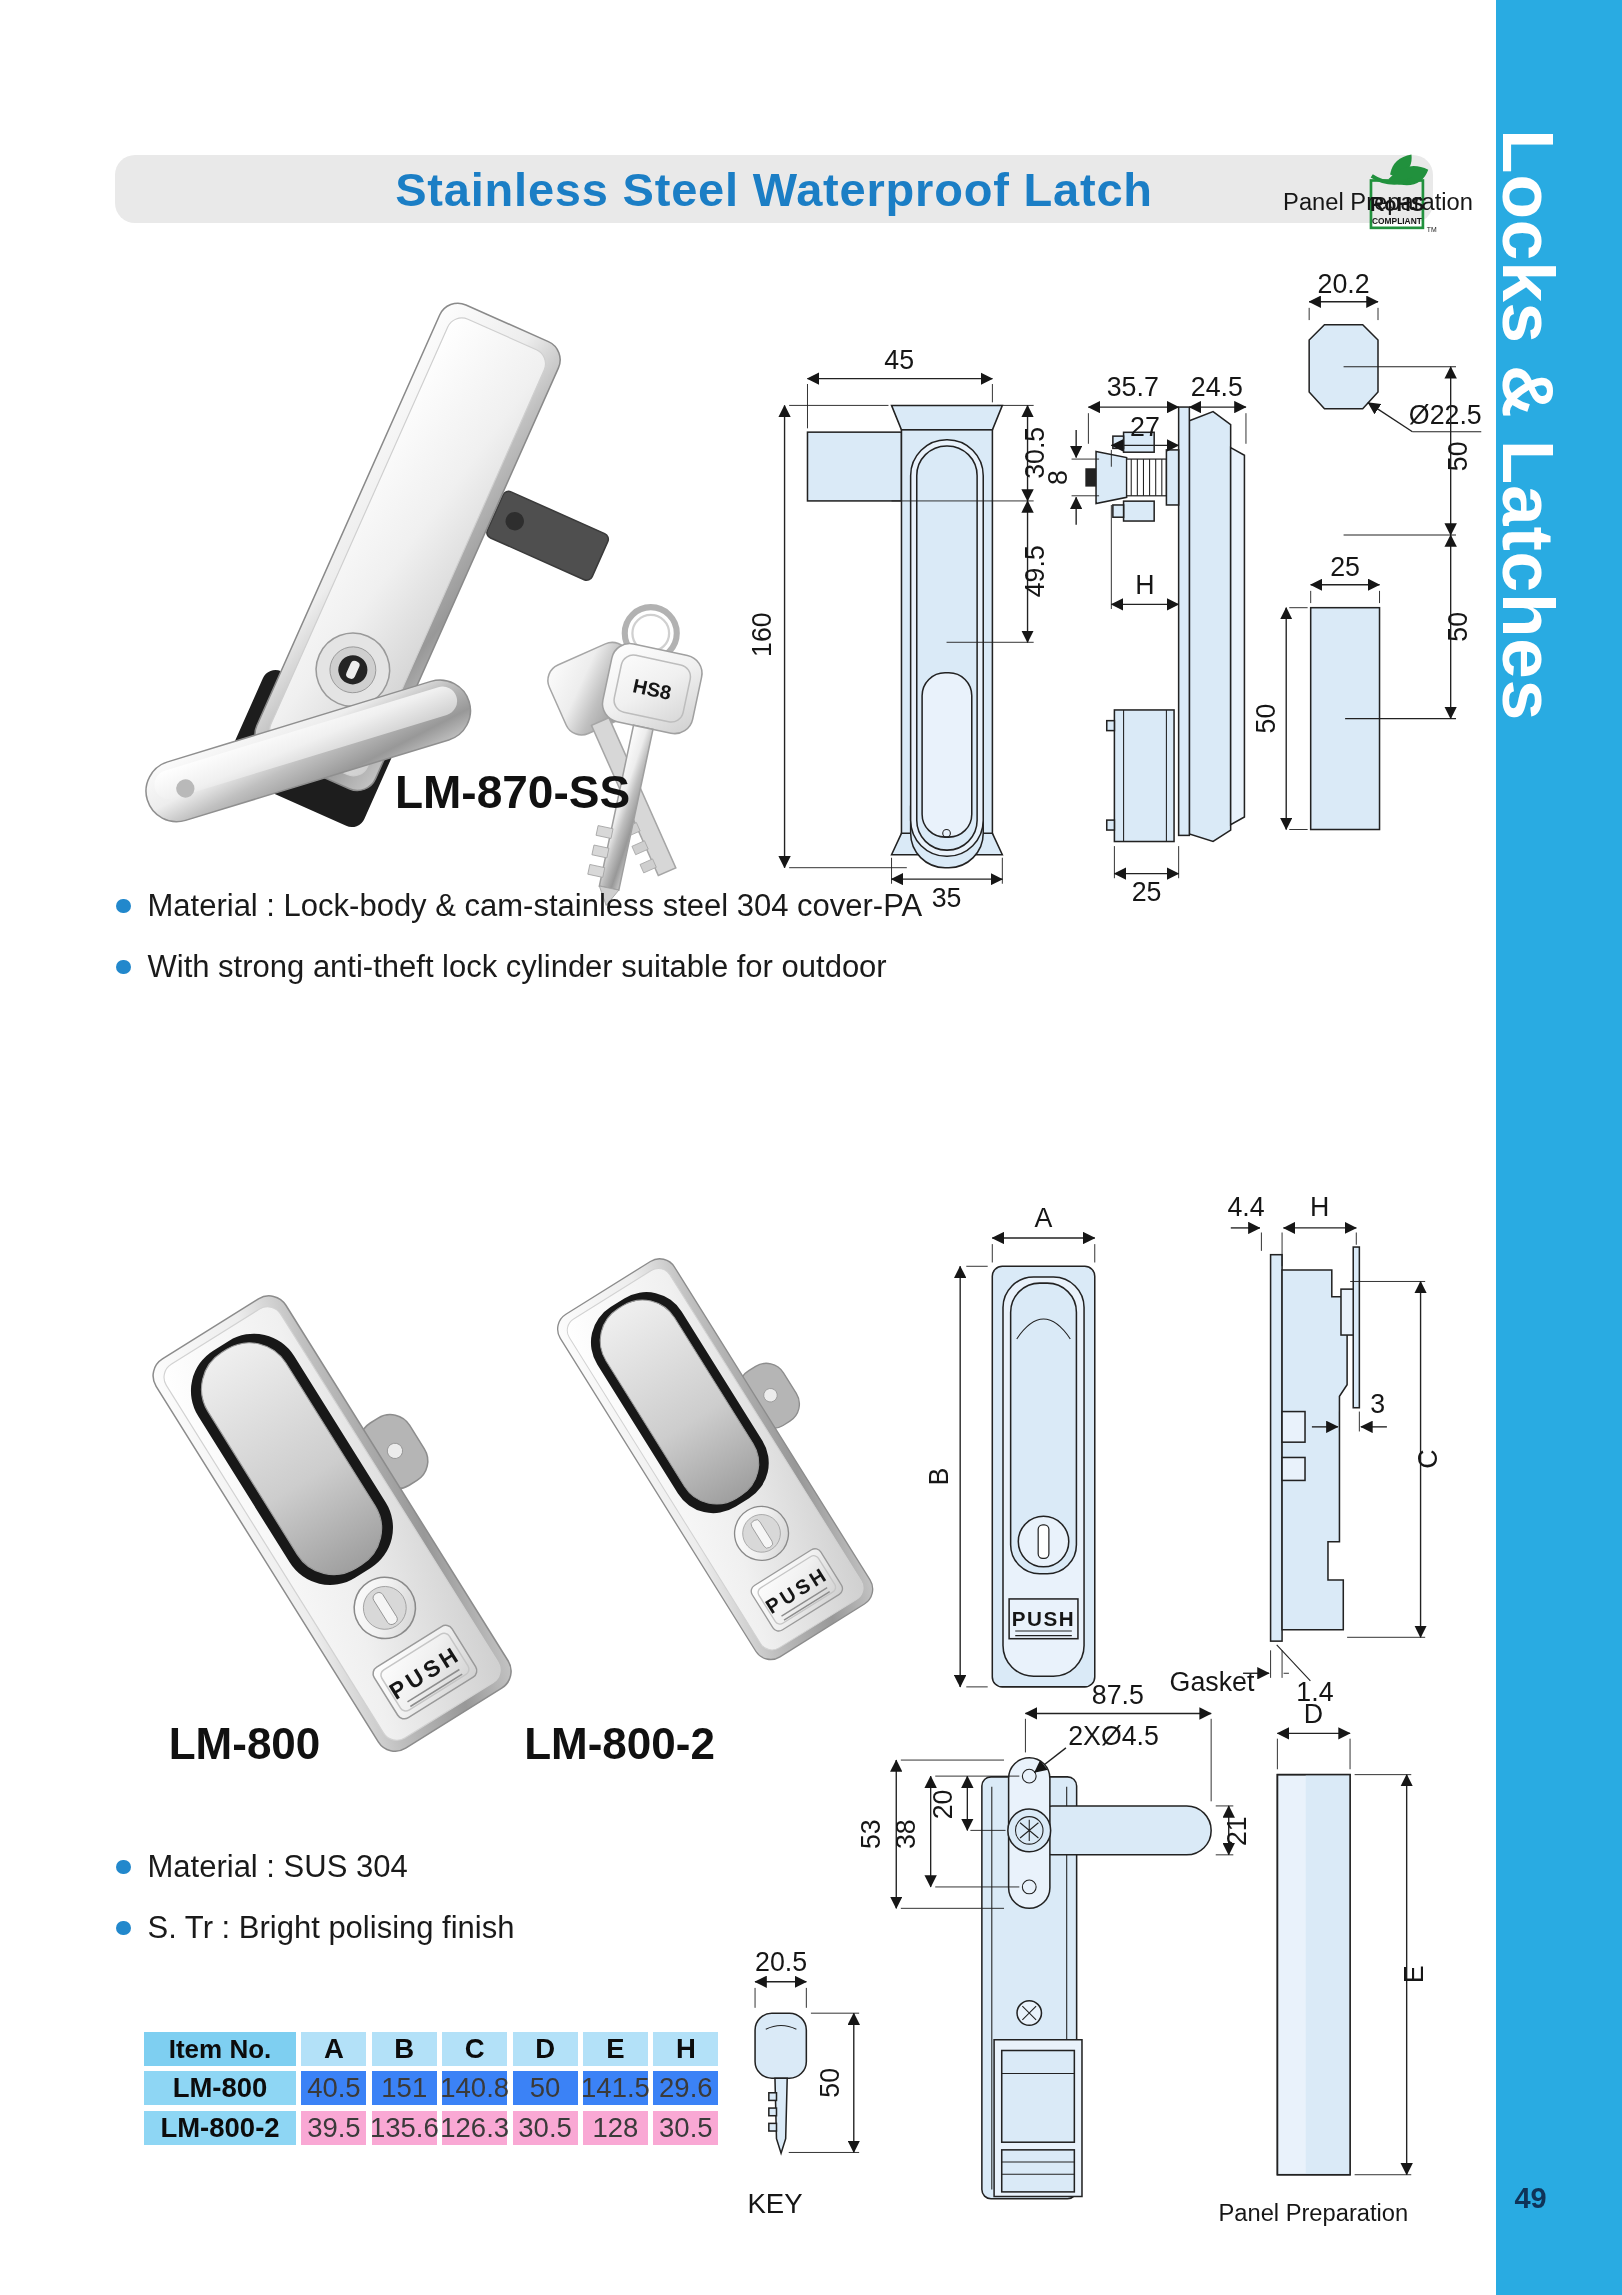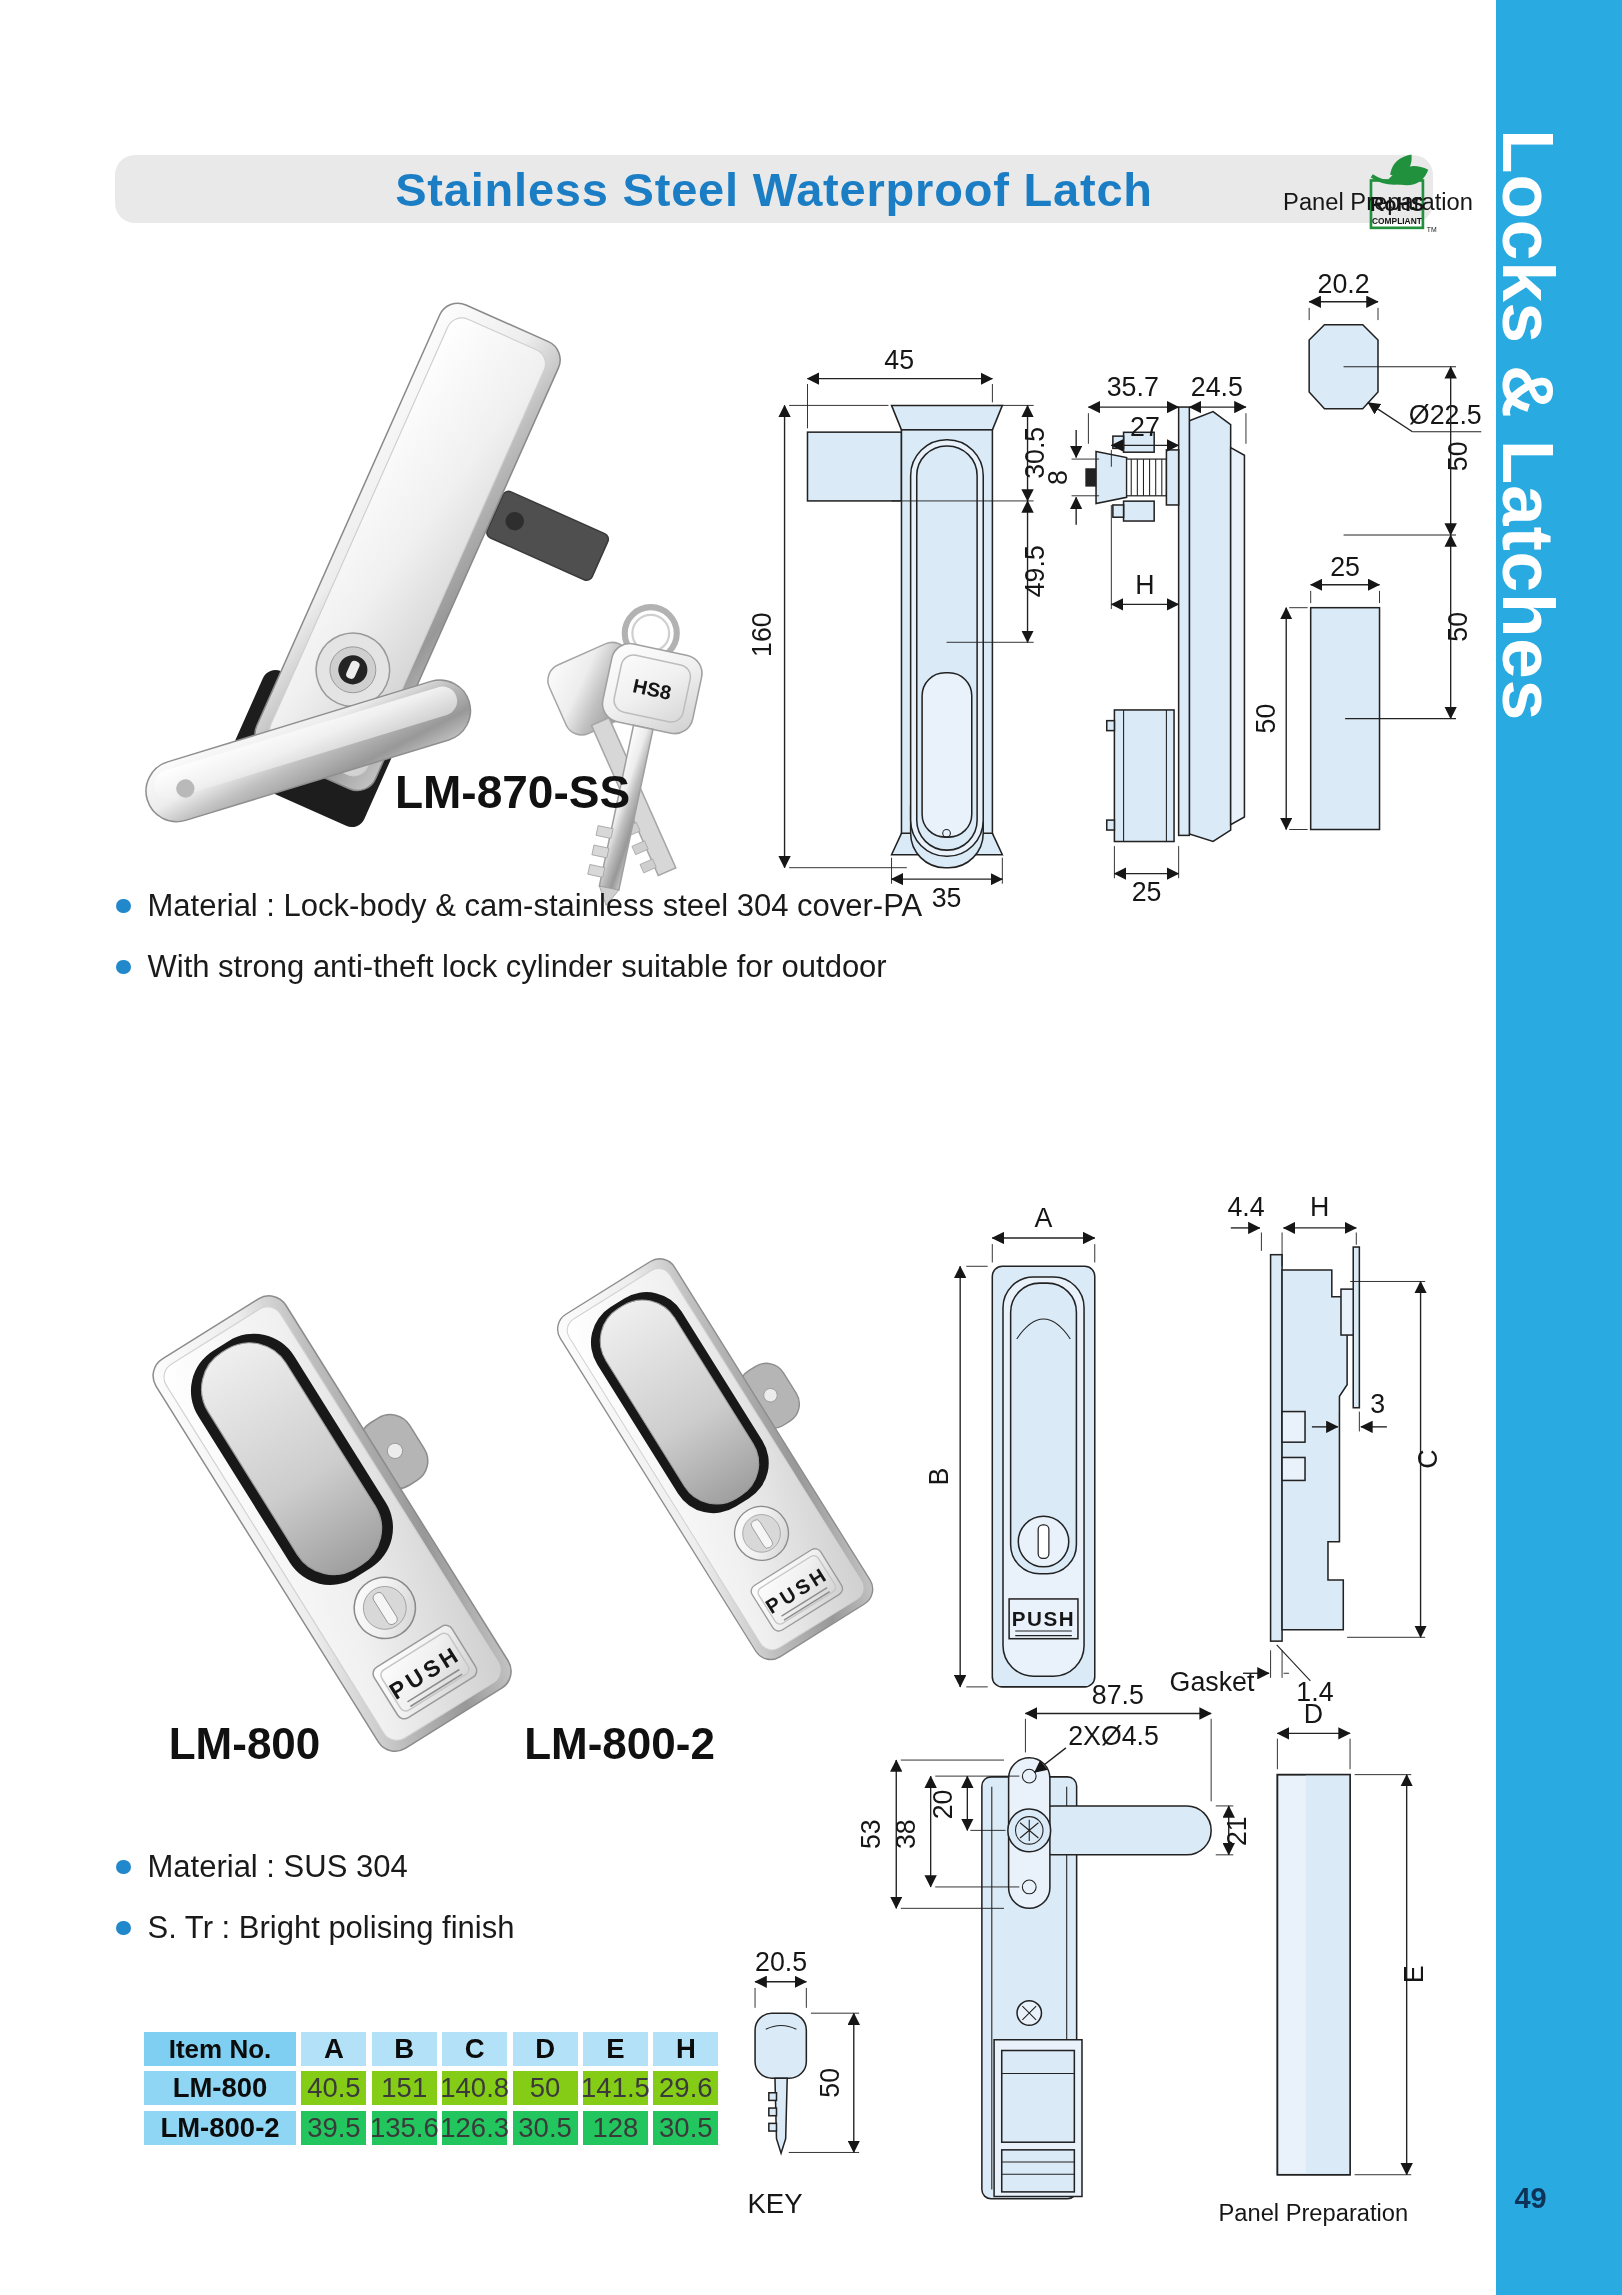--- a/index.html
+++ b/index.html
@@ -29,22 +29,22 @@
   .bullet-dot{width:14.5px;height:14.5px;border-radius:50%;background:#2288cc;margin-right:17px;flex:0 0 auto;}
   .bullet-text{font-size:31px;color:#1a1a1a;}
   
   .pname{font-weight:bold;color:#111;white-space:nowrap;}
   
   .spec-table{left:116px;top:2032px;display:grid;grid-template-columns:152px 65px 65px 65px 65px 65px 65px;grid-auto-rows:34px;gap:5.4px;margin-left:28px;}
   .cell{display:flex;align-items:center;justify-content:center;}
   .th-item{background:#7ecff1;font-weight:bold;font-size:26px;color:#0c0c0c;}
   .th{background:#b3e1f8;font-weight:bold;font-size:27.5px;color:#0c0c0c;}
   .td-item{background:#8ed6f4;font-weight:bold;font-size:27.5px;color:#0c0c0c;}
-  .td-r1{background:#84cc16;font-size:27.5px;color:#3a3a3a;}
-  .td-r2{background:#22c55e;font-size:27.5px;color:#3a3a3a;}
+  .td-r1{background:#3b82f6;font-size:27.5px;color:#3a3a3a;}
+  .td-r2{background:#f9a8d4;font-size:27.5px;color:#3a3a3a;}
   
   svg{overflow:visible;}
   svg text{font-family:"Liberation Sans",sans-serif;fill:#161616;}
   .dt{font-size:35px;}
   .lbl{font-size:31px;}
   .dl{stroke:#222;stroke-width:1.8;fill:none;}
   .xl{stroke:#222;stroke-width:1.2;fill:none;}
   .sh{fill:#daeaf7;stroke:#222;stroke-width:2;}
   .sh2{fill:#e9f2fb;stroke:#222;stroke-width:2;}
   .thin{stroke:#222;stroke-width:1.4;fill:none;}

